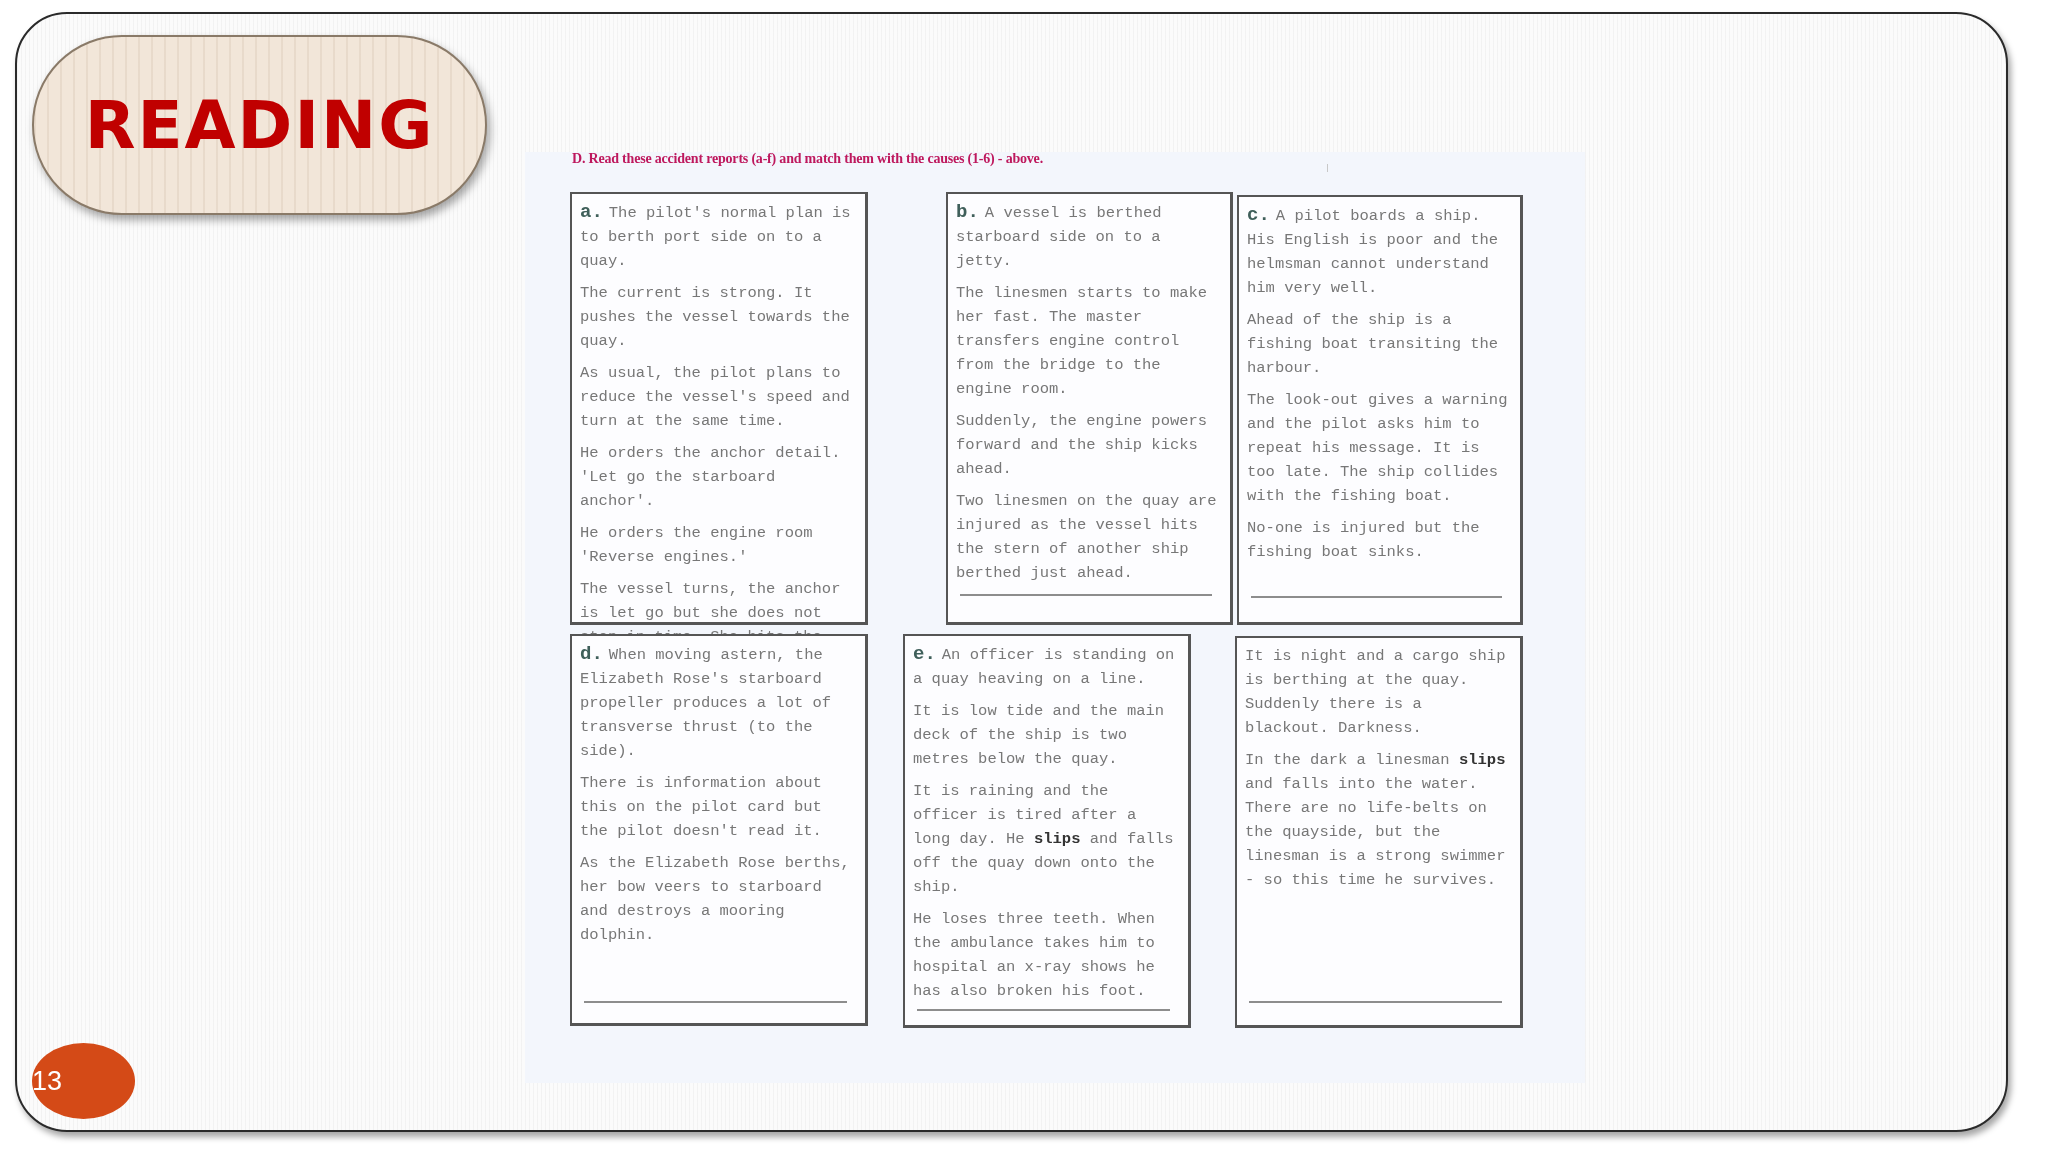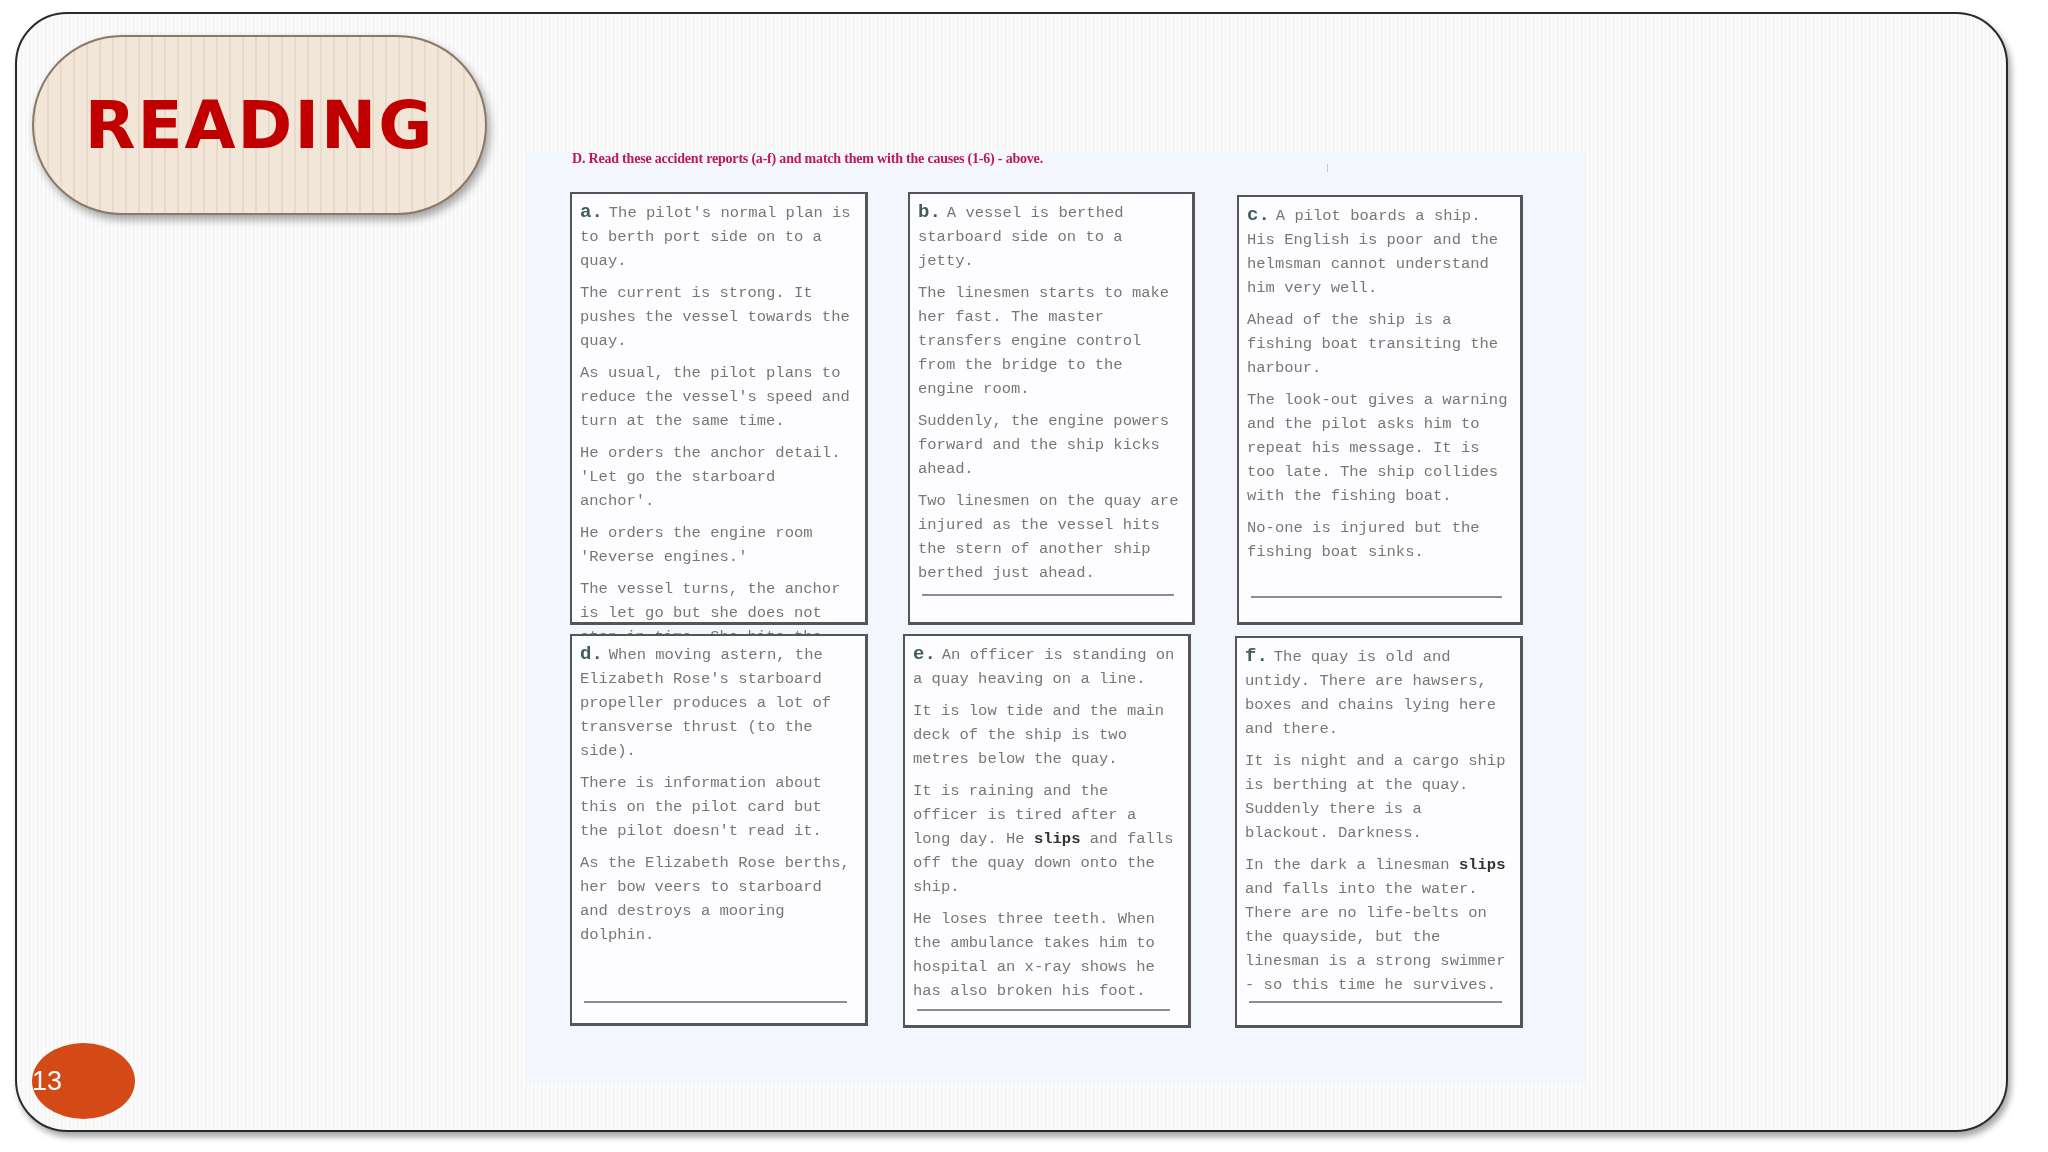--- a/index.html
+++ b/index.html
@@ -78,21 +78,21 @@
   <div class="content">
       <p><span class="report-letter">a.</span><span>The pilot's normal plan is to berth port side on to a quay.</span></p>
       <p><span>The current is strong. It pushes the vessel towards the quay.</span></p>
       <p><span>As usual, the pilot plans to reduce the vessel's speed and turn at the same time.</span></p>
       <p><span>He orders the anchor detail. 'Let go the starboard anchor'.</span></p>
       <p><span>He orders the engine room 'Reverse engines.'</span></p>
       <p><span>The vessel turns, the anchor is let go but she does not stop in time. She hits the quay hard.</span></p>
       <div class="answer-text" style="margin-top: -8px;">Faulty berthing plan</div>
     </div>
 </div>
-<div class="report-box" style="left:908px; top:192px; width:287px; height:433px;">
+<div class="report-box" style="left:946px; top:192px; width:287px; height:433px;">
   <div class="content">
       <p><span class="report-letter">b.</span><span>A vessel is berthed starboard side on to a jetty.</span></p>
       <p><span>The linesmen starts to make her fast. The master transfers engine control from the bridge to the engine room.</span></p>
       <p><span>Suddenly, the engine powers forward and the ship kicks ahead.</span></p>
       <p><span>Two linesmen on the quay are injured as the vessel hits the stern of another ship berthed just ahead.</span></p>
     </div>
   <div class="answer-line" style="bottom:26px;"></div>
 </div>
 <div class="report-box" style="left:1237px; top:195px; width:286px; height:430px;">
   <div class="content">
@@ -116,21 +116,20 @@
   <div class="content">
       <p><span class="report-letter">e.</span><span>An officer is standing on a quay heaving on a line.</span></p>
       <p><span>It is low tide and the main deck of the ship is two metres below the quay.</span></p>
       <p><span>It is raining and the officer is tired after a long day. He </span><span class="bold-word">slips</span><span> and falls off the quay down onto the ship.</span></p>
       <p><span>He loses three teeth. When the ambulance takes him to hospital an x-ray shows he has also broken his foot.</span></p>
     </div>
   <div class="answer-line" style="bottom:14px;"></div>
 </div>
 <div class="report-box" style="left:1235px; top:636px; width:288px; height:392px;">
   <div class="content">
-      <p><span class="report-letter">f.</span><span>The quay is old and untidy. There are hawsers, boxes and chains lying here and there.</span></p>
       <p><span>It is night and a cargo ship is berthing at the quay. Suddenly there is a blackout. Darkness.</span></p>
       <p><span>In the dark a linesman </span><span class="bold-word">slips</span><span> and falls into the water. There are no life-belts on the quayside, but the linesman is a strong swimmer - so this time he survives.</span></p>
     </div>
   <div class="answer-line" style="bottom:22px;"></div>
 </div>
 
 <div class="page-badge">
   <span>13</span>
 </div>
 

